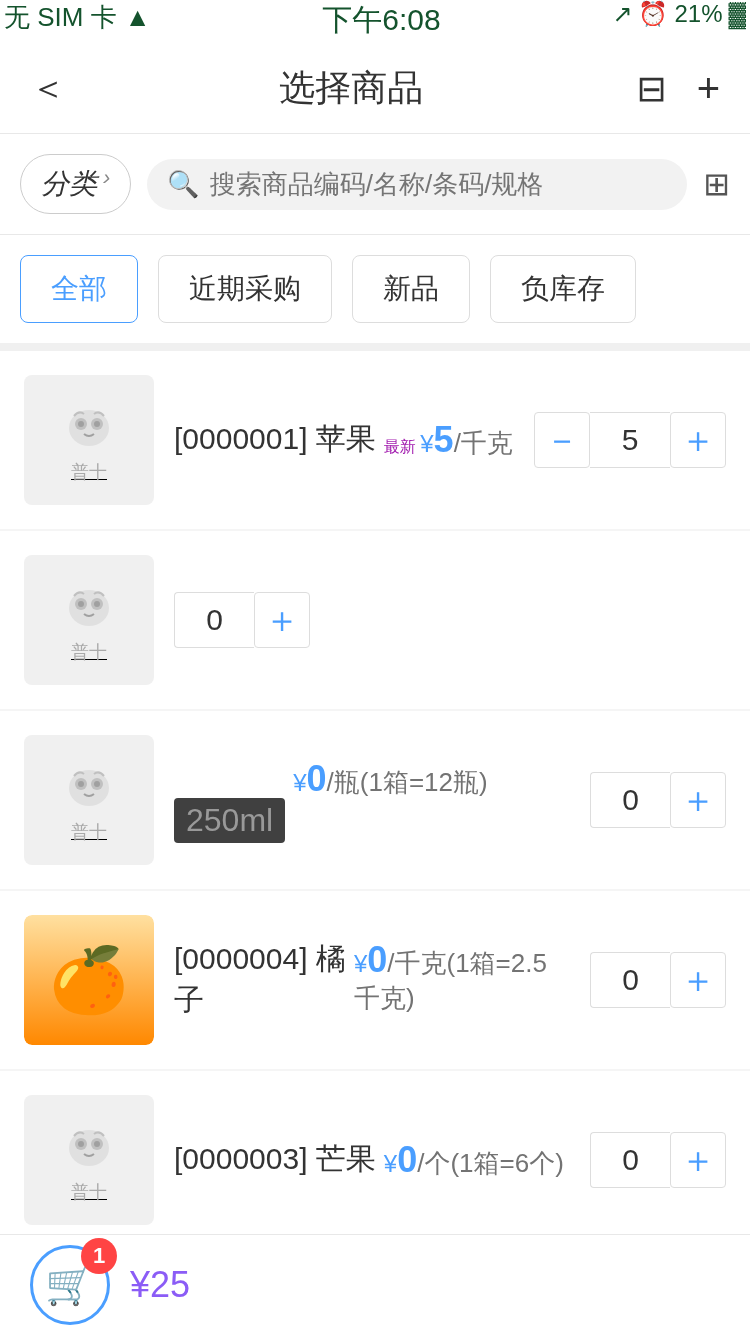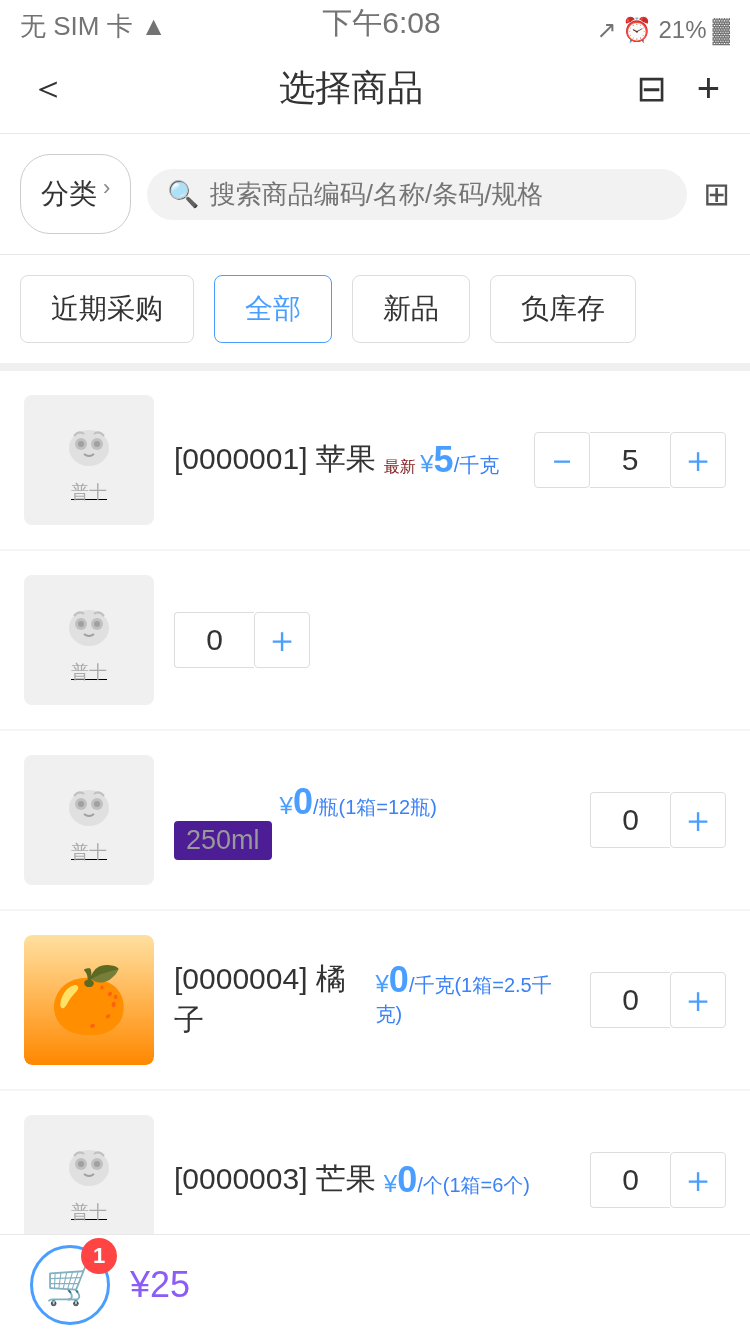--- a/index.html
+++ b/index.html
@@ -12,25 +12,25 @@
       position: relative;
       overflow-x: hidden;
     }
 
     
     .status-bar {
       width: 750px;
       height: 44px;
       background: #fff;
       display: flex;
-      align-items: flex-end;
+      align-items: flex-start;
       justify-content: space-between;
-      padding: 0 20px;
+      padding: 0 4px;
       font-size: 26px;
-      color: #737373;
+      color: #14532d;
     }
     .status-left { display: flex; align-items: center; gap: 8px; font-size: 26px; }
     .status-center { font-size: 30px; font-weight: 400; }
     .status-right { display: flex; align-items: center; gap: 6px; font-size: 24px; }
 
     
     .nav-bar {
       width: 750px;
       height: 90px;
       background: #fff;
@@ -55,26 +55,27 @@
       align-items: center;
       gap: 16px;
       border-bottom: 1px solid #e8e8e8;
     }
     .category-btn {
       display: flex;
       align-items: flex-start;
       gap: 6px;
       border: 1px solid #ccc;
       border-radius: 30px;
-      padding: 20px 20px;
+      padding: 10px 20px;
       font-size: 28px;
       color: #333;
       background: #fff;
       white-space: nowrap;
       cursor: pointer;
+      font-style: italic;
     }
     .category-chevron { font-size: 22px; color: #888; }
     .search-input-wrap {
       flex: 1;
       display: flex;
       align-items: center;
       background: #f2f2f2;
       border-radius: 30px;
       padding: 10px 20px;
       gap: 10px;
@@ -165,33 +166,33 @@
       display: flex;
       flex-direction: row;
       gap: 8px;
     }
     .product-name {
       font-size: 30px;
       color: #333;
       font-weight: 400;
     }
     .product-spec {
-      font-size: 27px;
+      font-size: 32px;
       color: #999;
-      background: #4c1d95;
+      background: #404040;
       padding: 4px 12px;
       border-radius: 4px;
       display: inline-block;
       width: fit-content;
       margin-top: 40px;
     }
-    .price-label { color: #7f1d1d; }
+    .price-label { color: #a21caf; }
     .price-unit { font-size: 24px; color: #4a9eff; }
     .price-value { font-size: 36px; font-weight: 600; color: #4a9eff; }
-    .price-extra { font-size: 20px; color: #3b82f6; }
+    .price-extra { font-size: 26px; color: #737373; }
 
     .quantity-control {
       display: flex;
       align-items: center;
       gap: 0;
       flex-shrink: 0;
     }
     .qty-btn {
       width: 56px;
       height: 56px;
@@ -338,22 +339,22 @@
     <span class="category-chevron">›</span>
   </div>
   <div class="search-input-wrap">
     <span class="search-icon">🔍</span>
     <input class="search-input" type="text" placeholder="搜索商品编码/名称/条码/规格" style="">
   </div>
   <span class="scan-icon">⊞</span>
 </div>
 
 <div class="filter-tabs">
+  <button class="tab-btn active">全部</button>
   <button class="tab-btn">近期采购</button>
-  <button class="tab-btn active">全部</button>
   <button class="tab-btn">新品</button>
   <button class="tab-btn">负库存</button>
 </div>
 
 <div class="product-list">
 
   <div class="product-item">
     <div class="product-thumb">
       <div class="owl-logo">
         <svg class="owl-icon" viewBox="0 0 60 60" fill="none" xmlns="http://www.w3.org/2000/svg">

